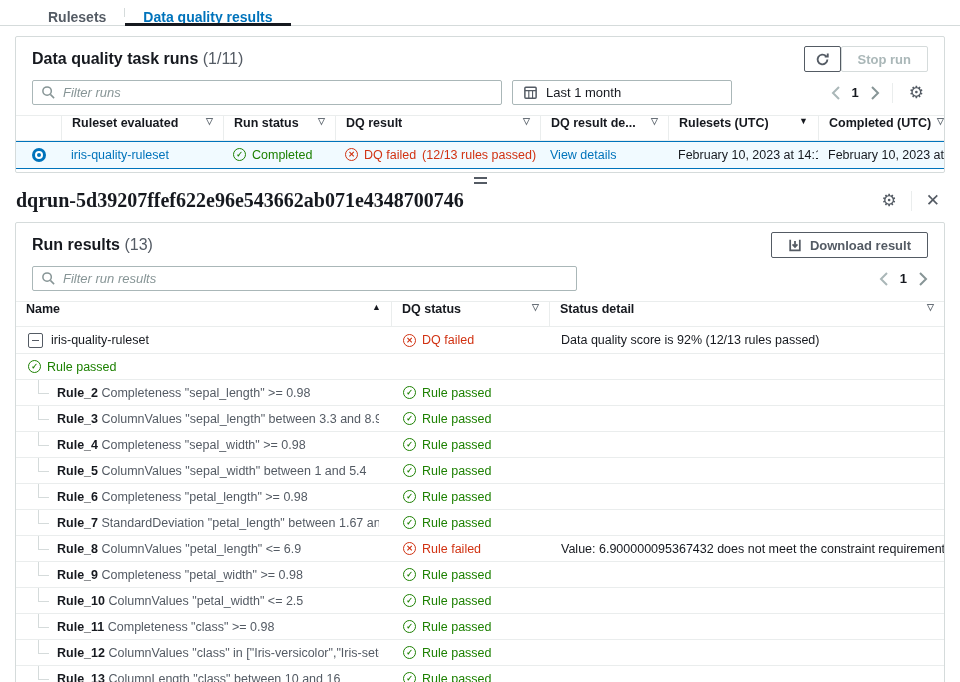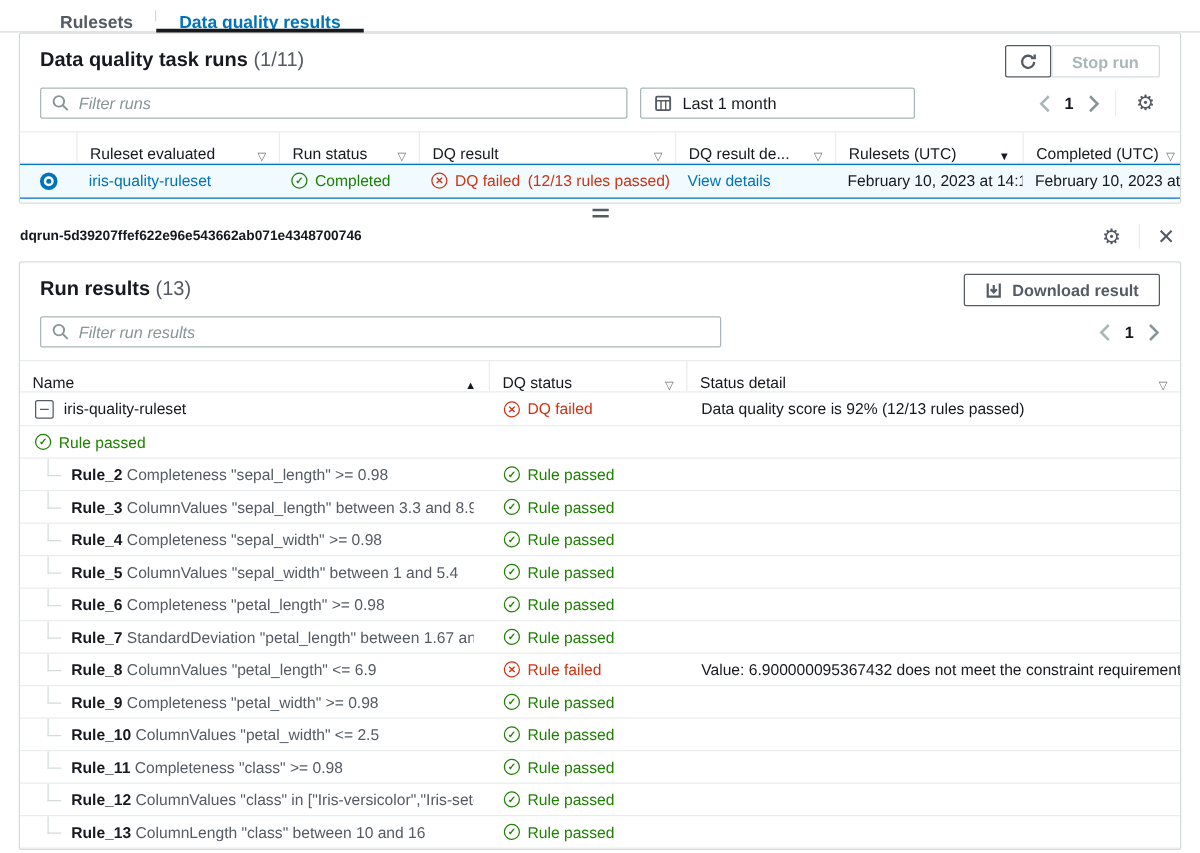--- a/index.html
+++ b/index.html
@@ -7,21 +7,21 @@
   body { font-family:"Liberation Sans", sans-serif; font-size:13px; color:#16191f; position:relative; }
 
   
   .tabs-bar { display:flex; align-items:stretch; height:26px; border-bottom:1px solid #d5dbdb; padding-left:30px; }
   .tab { font-weight:700; font-size:14px; color:#545b64; padding:9px 18px 0; position:relative; white-space:nowrap; cursor:pointer; }
   .tab.active { color:#0073bb; }
   .tab.active::after { content:""; position:absolute; left:0; right:0; bottom:-1px; height:3px; background:#16191f; }
   .tab-sep { width:1px; background:#d5dbdb; margin:8px 0; }
 
   
-  .card { margin:0 15px 0; border:1px solid #d5dbdb; border-radius:2px; background:#fff; }
+  .card { margin:10px 15px 0; border:1px solid #d5dbdb; border-radius:2px; background:#fff; }
   .card-header { display:flex; align-items:center; justify-content:space-between; padding:9px 16px 5px; }
   .card-header h2 { font-size:16px; font-weight:700; }
   .counter { font-weight:400; color:#545b64; }
   .hdr-actions { display:flex; align-items:center; }
 
   .btn { height:26px; border:1px solid #545b64; border-radius:2px; background:#fff; color:#545b64;
          font-weight:700; font-size:13px; font-family:inherit; display:inline-flex; align-items:center; gap:8px;
          padding:0 16px; cursor:pointer; }
   .btn.icon-only { padding:0 10px; }
   .btn.disabled { border-color:#d5dbdb; color:#aab7b8; cursor:default; }
@@ -39,21 +39,21 @@
   .pager { display:flex; align-items:center; gap:12px; }
   .pager .page-num { font-weight:700; }
   .chev { background:none; border:none; padding:0; cursor:pointer; display:flex; align-items:center; }
   .v-sep { width:1px; height:20px; background:#eaeded; }
   .gear-btn, .close-btn { background:none; border:none; cursor:pointer; font-size:17px; color:#545b64;
                           line-height:1; padding:0 4px; font-family:inherit; }
 
   
   .t1-grid { display:grid; grid-template-columns:45px 162px 112px 205px 128px 150px 126px; }
   .thead { border-top:1px solid #eaeded; border-bottom:1px solid #eaeded; font-size:12.5px; }
-  .th { display:flex; align-items:flex-end; height:24px; padding:0 10px; font-weight:400; white-space:nowrap; overflow:hidden; }
+  .th { display:flex; align-items:flex-start; height:24px; padding:0 10px; font-weight:700; white-space:nowrap; overflow:hidden; }
   .th + .th { border-left:1px solid #eaeded; }
   .sort { margin-left:auto; font-size:9px; color:#687078; padding-left:6px; }
   .sort.active { color:#16191f; }
   .trow { background:#f1faff; border-bottom:1px solid #0073bb; position:relative; font-size:12.5px; }
   .trow::before { content:""; position:absolute; left:0; right:0; top:0; height:1px; background:#0073bb; }
   .td { display:flex; align-items:center; height:27px; padding:0 10px; white-space:nowrap; overflow:hidden; }
   .t1-pad-bottom { height:3px; }
 
   .link { color:#0073bb; cursor:pointer; text-decoration:none; }
   .status { display:inline-flex; align-items:center; gap:6px; white-space:nowrap; }
@@ -61,21 +61,21 @@
   .status.failed { color:#d13212; }
   .status-badge { width:13px; height:13px; min-width:13px; border-radius:50%; border:1.5px solid currentColor;
                   display:inline-flex; align-items:center; justify-content:center; font-size:8px; font-weight:700; }
   .radio { width:14px; height:14px; border-radius:50%; background:#0073bb; position:relative; display:inline-block; }
   .radio::after { content:""; position:absolute; inset:3px; border:2px solid #fff; border-radius:50%; }
 
   
   .splitter { height:14px; display:flex; align-items:center; justify-content:center; cursor:row-resize; }
   .splitter .grip { width:13px; height:7px; border-top:2px solid #545b64; border-bottom:2px solid #545b64; }
   .detail-header { display:flex; align-items:center; padding:2px 16px 6px; }
-  .detail-header .title { font-size:11px; font-weight:700; }
+  .detail-header .title { font-size:20px; font-weight:700;font-family:Liberation Serif, serif; }
   .detail-header .right { margin-left:auto; display:flex; align-items:center; gap:10px; }
 
   
   #run-results-card { margin-top:4px; }
   .t2-grid { display:grid; grid-template-columns:375px 158px 1fr; }
   .t2 .th { height:24px; }
   .row2 { border-bottom:1px solid #eaeded; font-size:12.5px; }
   .row2 .td { height:25px; padding:0 12px; }
   .parent-row .td { height:26px; }
   .expand-box { width:15px; height:15px; min-width:15px; border:1px solid #545b64; border-radius:2px; position:relative;

